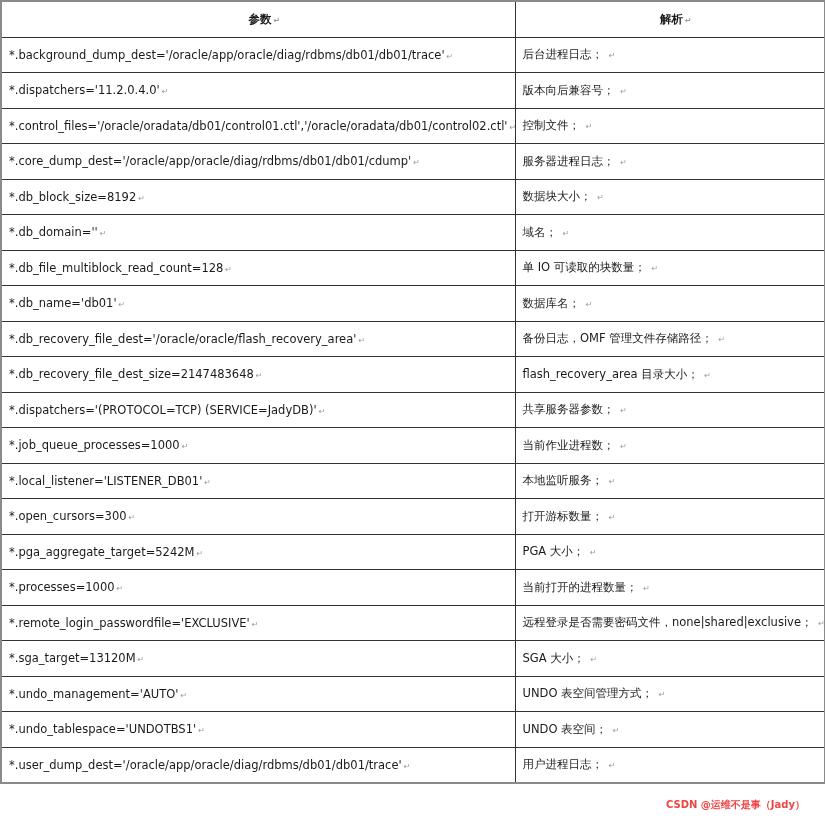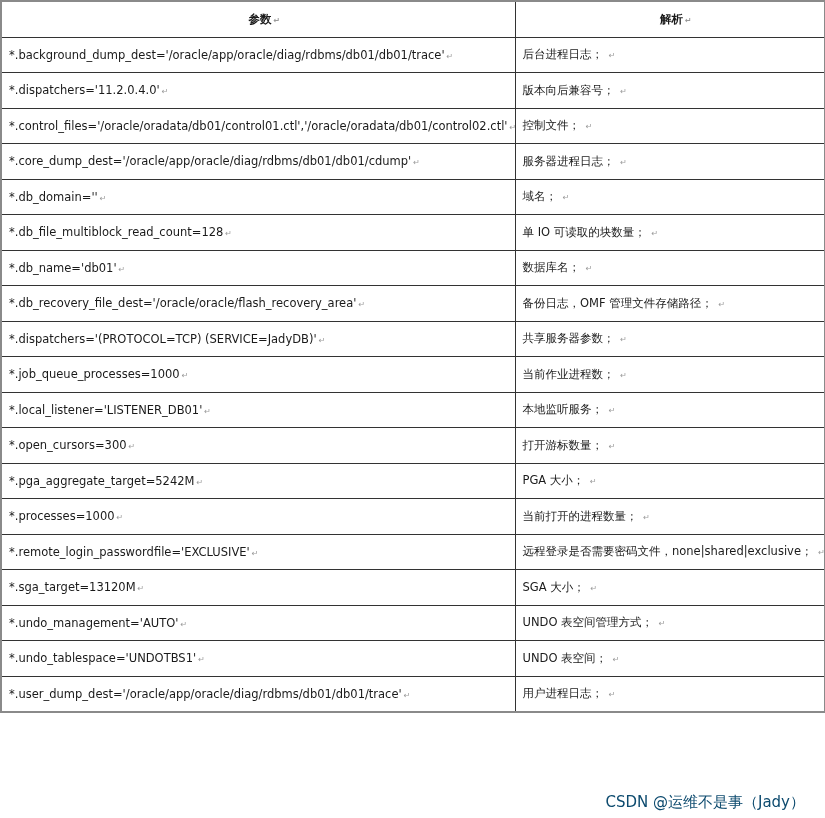--- a/index.html
+++ b/index.html
@@ -6,22 +6,22 @@
   body { width: 825px; height: 818px; position: relative; overflow: hidden;
          font-family: "DejaVu Sans", "Liberation Sans", sans-serif; color: #1a1a1a; }
   .doc-table { position: absolute; left: 0; top: 0; width: 824px; border-collapse: collapse;
                table-layout: fixed; border: 2px solid #8a8a8a; }
   .doc-table td, .doc-table th { border: 1px solid #333333; height: 34.5px; padding: 0 0 0 7px;
                font-size: 11.5px; white-space: nowrap; overflow: hidden; vertical-align: middle; }
   .doc-table th { font-weight: bold; text-align: center; padding-left: 12px; }
   .doc-table col.c1 { width: 514px; }
   .doc-table col.c2 { width: 310px; }
   .pm { color: #9a9a9a; font-size: 8px; margin-left: 2px; }
-  .watermark { position: absolute; right: 20px; bottom: 6px; font-size: 15px; color: #0c4a6e;
-               white-space: nowrap; }
+  .watermark { position: absolute; right: 20px; bottom: 6px; font-size: 10px; color: #ef4444;
+               white-space: nowrap; font-weight: bold; }
 </style>
 </head>
 <body>
 
 <table class="doc-table">
   <colgroup>
       <col class="c1">
       <col class="c2">
     </colgroup>
   <thead>
@@ -41,34 +41,42 @@
       </tr>
       <tr>
         <td><span>*.control_files='/oracle/oradata/db01/control01.ctl','/oracle/oradata/db01/control02.ctl'</span><span class="pm">↵</span></td>
         <td><span>控制文件；</span> <span class="pm">↵</span></td>
       </tr>
       <tr>
         <td><span>*.core_dump_dest='/oracle/app/oracle/diag/rdbms/db01/db01/cdump'</span><span class="pm">↵</span></td>
         <td><span>服务器进程日志；</span> <span class="pm">↵</span></td>
       </tr>
       <tr>
+        <td><span>*.db_block_size=8192</span><span class="pm">↵</span></td>
+        <td><span>数据块大小；</span> <span class="pm">↵</span></td>
+      </tr>
+      <tr>
         <td><span>*.db_domain=''</span><span class="pm">↵</span></td>
         <td><span>域名；</span> <span class="pm">↵</span></td>
       </tr>
       <tr>
         <td><span>*.db_file_multiblock_read_count=128</span><span class="pm">↵</span></td>
         <td><span>单 IO 可读取的块数量；</span> <span class="pm">↵</span></td>
       </tr>
       <tr>
         <td><span>*.db_name='db01'</span><span class="pm">↵</span></td>
         <td><span>数据库名；</span> <span class="pm">↵</span></td>
       </tr>
       <tr>
         <td><span>*.db_recovery_file_dest='/oracle/oracle/flash_recovery_area'</span><span class="pm">↵</span></td>
         <td><span>备份日志，OMF 管理文件存储路径；</span> <span class="pm">↵</span></td>
+      </tr>
+      <tr>
+        <td><span>*.db_recovery_file_dest_size=2147483648</span><span class="pm">↵</span></td>
+        <td><span>flash_recovery_area 目录大小；</span> <span class="pm">↵</span></td>
       </tr>
       <tr>
         <td><span>*.dispatchers='(PROTOCOL=TCP) (SERVICE=JadyDB)'</span><span class="pm">↵</span></td>
         <td><span>共享服务器参数；</span> <span class="pm">↵</span></td>
       </tr>
       <tr>
         <td><span>*.job_queue_processes=1000</span><span class="pm">↵</span></td>
         <td><span>当前作业进程数；</span> <span class="pm">↵</span></td>
       </tr>
       <tr>

